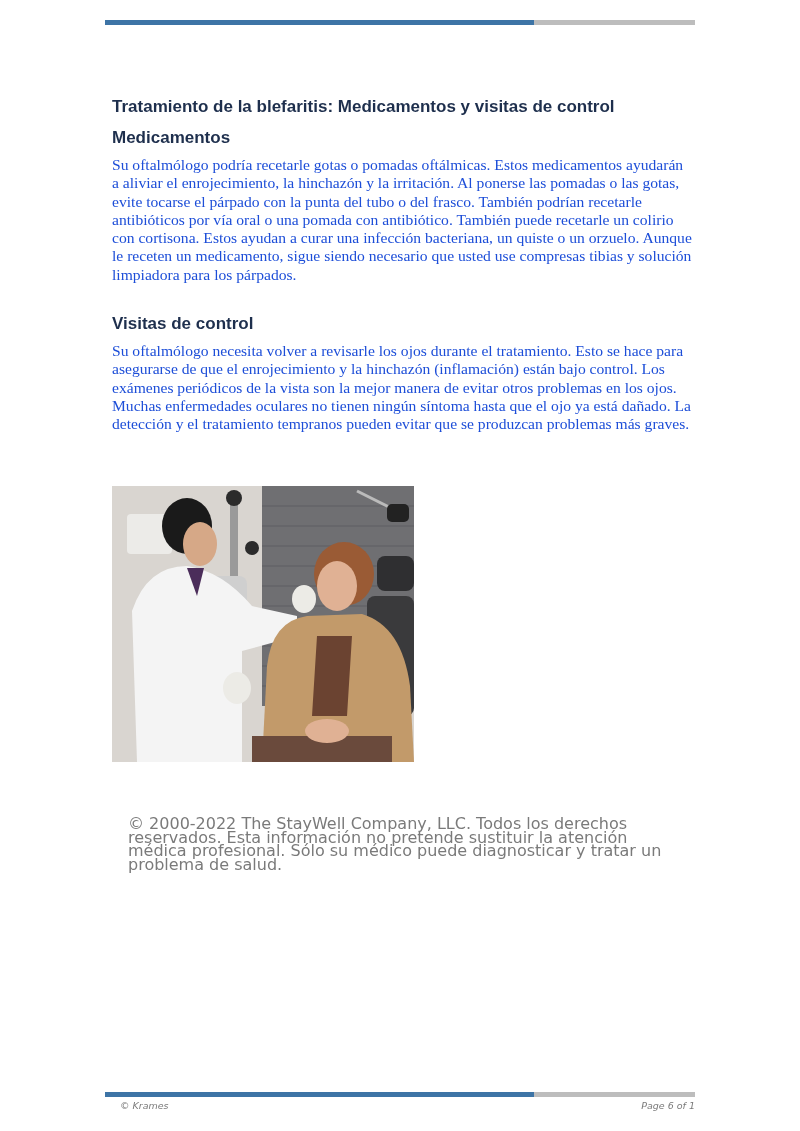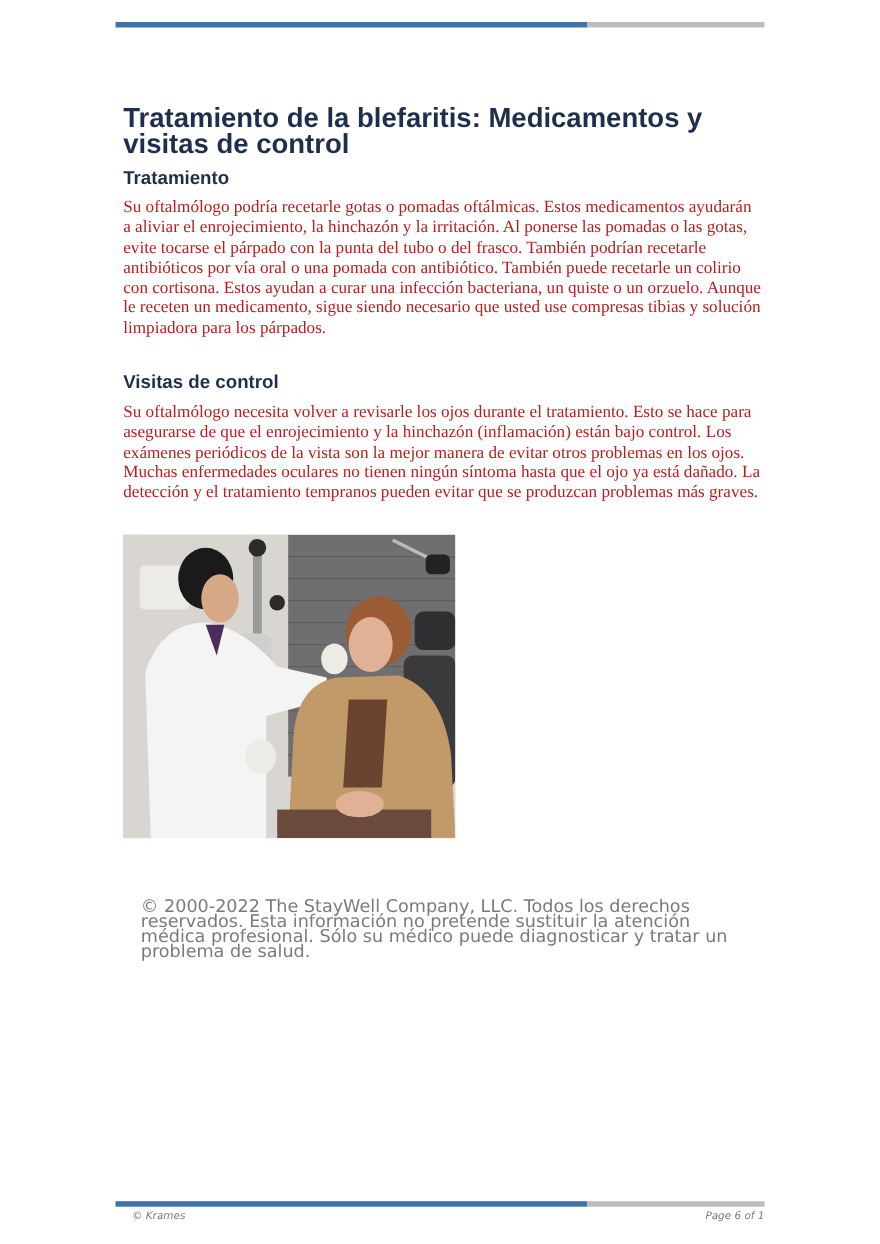--- a/index.html
+++ b/index.html
@@ -5,31 +5,31 @@
     html, body { margin: 0; padding: 0; background: #ffffff; }
     body { width: 800px; height: 1131px; position: relative; overflow: hidden; }
     .bar { position: absolute; left: 105px; width: 590px; height: 5px; display: flex; }
     .bar .blue { width: 429px; background: #3d74a6; }
     .bar .gray { flex: 1; background: #bdbdbd; }
     .top-bar { top: 20px; }
     .bottom-bar { top: 1092px; }
     .content { position: absolute; left: 112px; top: 95px; width: 580px; }
     h1 {
       font-family: "Liberation Sans", sans-serif;
-      font-weight: bold; font-size: 25px; line-height: 24px;
+      font-weight: bold; font-size: 17px; line-height: 24px;
       color: #1e2f4d; margin: 0 0 9px 0;
     }
     h2 {
       font-family: "Liberation Sans", sans-serif;
       font-weight: bold; font-size: 17px; line-height: 20px;
       color: #1e2f4d; margin: 0 0 8px 0;
     }
     p.body {
       font-family: "Liberation Serif", serif;
-      font-size: 15.6px; line-height: 18.3px; color: #b91c1c;
+      font-size: 15.6px; line-height: 18.3px; color: #1d4ed8;
       margin: 0;
     }
     .sec2 { margin-top: 30px; }
     .photo {
       position: absolute; left: 112px; top: 486px; width: 302px; height: 276px;
       overflow: hidden; background: #d8d4cf;
     }
     .disclaimer {
       position: absolute; left: 112px; top: 801px; width: 560px;
       font-family: "DejaVu Sans", sans-serif; font-size: 16px; line-height: 13.7px;
@@ -48,21 +48,21 @@
 
 <div class="bar top-bar">
   <div class="blue"></div>
   <div class="gray"></div>
 </div>
 
 <div class="content">
   <h1>Tratamiento de la blefaritis: Medicamentos y visitas de control</h1>
 
   <section>
-    <h2>Tratamiento</h2>
+    <h2>Medicamentos</h2>
     <p class="body">Su oftalmólogo podría recetarle gotas o pomadas oftálmicas. Estos medicamentos ayudarán a aliviar el enrojecimiento, la hinchazón y la irritación. Al ponerse las pomadas o las gotas, evite tocarse el párpado con la punta del tubo o del frasco. También podrían recetarle antibióticos por vía oral o una pomada con antibiótico. También puede recetarle un colirio con cortisona. Estos ayudan a curar una infección bacteriana, un quiste o un orzuelo. Aunque le receten un medicamento, sigue siendo necesario que usted use compresas tibias y solución limpiadora para los párpados.</p>
   </section>
 
   <section class="sec2">
     <h2>Visitas de control</h2>
     <p class="body">Su oftalmólogo necesita volver a revisarle los ojos durante el tratamiento. Esto se hace para asegurarse de que el enrojecimiento y la hinchazón (inflamación) están bajo control. Los exámenes periódicos de la vista son la mejor manera de evitar otros problemas en los ojos. Muchas enfermedades oculares no tienen ningún síntoma hasta que el ojo ya está dañado. La detección y el tratamiento tempranos pueden evitar que se produzcan problemas más graves.</p>
   </section>
 </div>
 
 <div class="photo" role="img" aria-label="Eye doctor in white coat examining the eye of an older woman seated in an exam chair">

